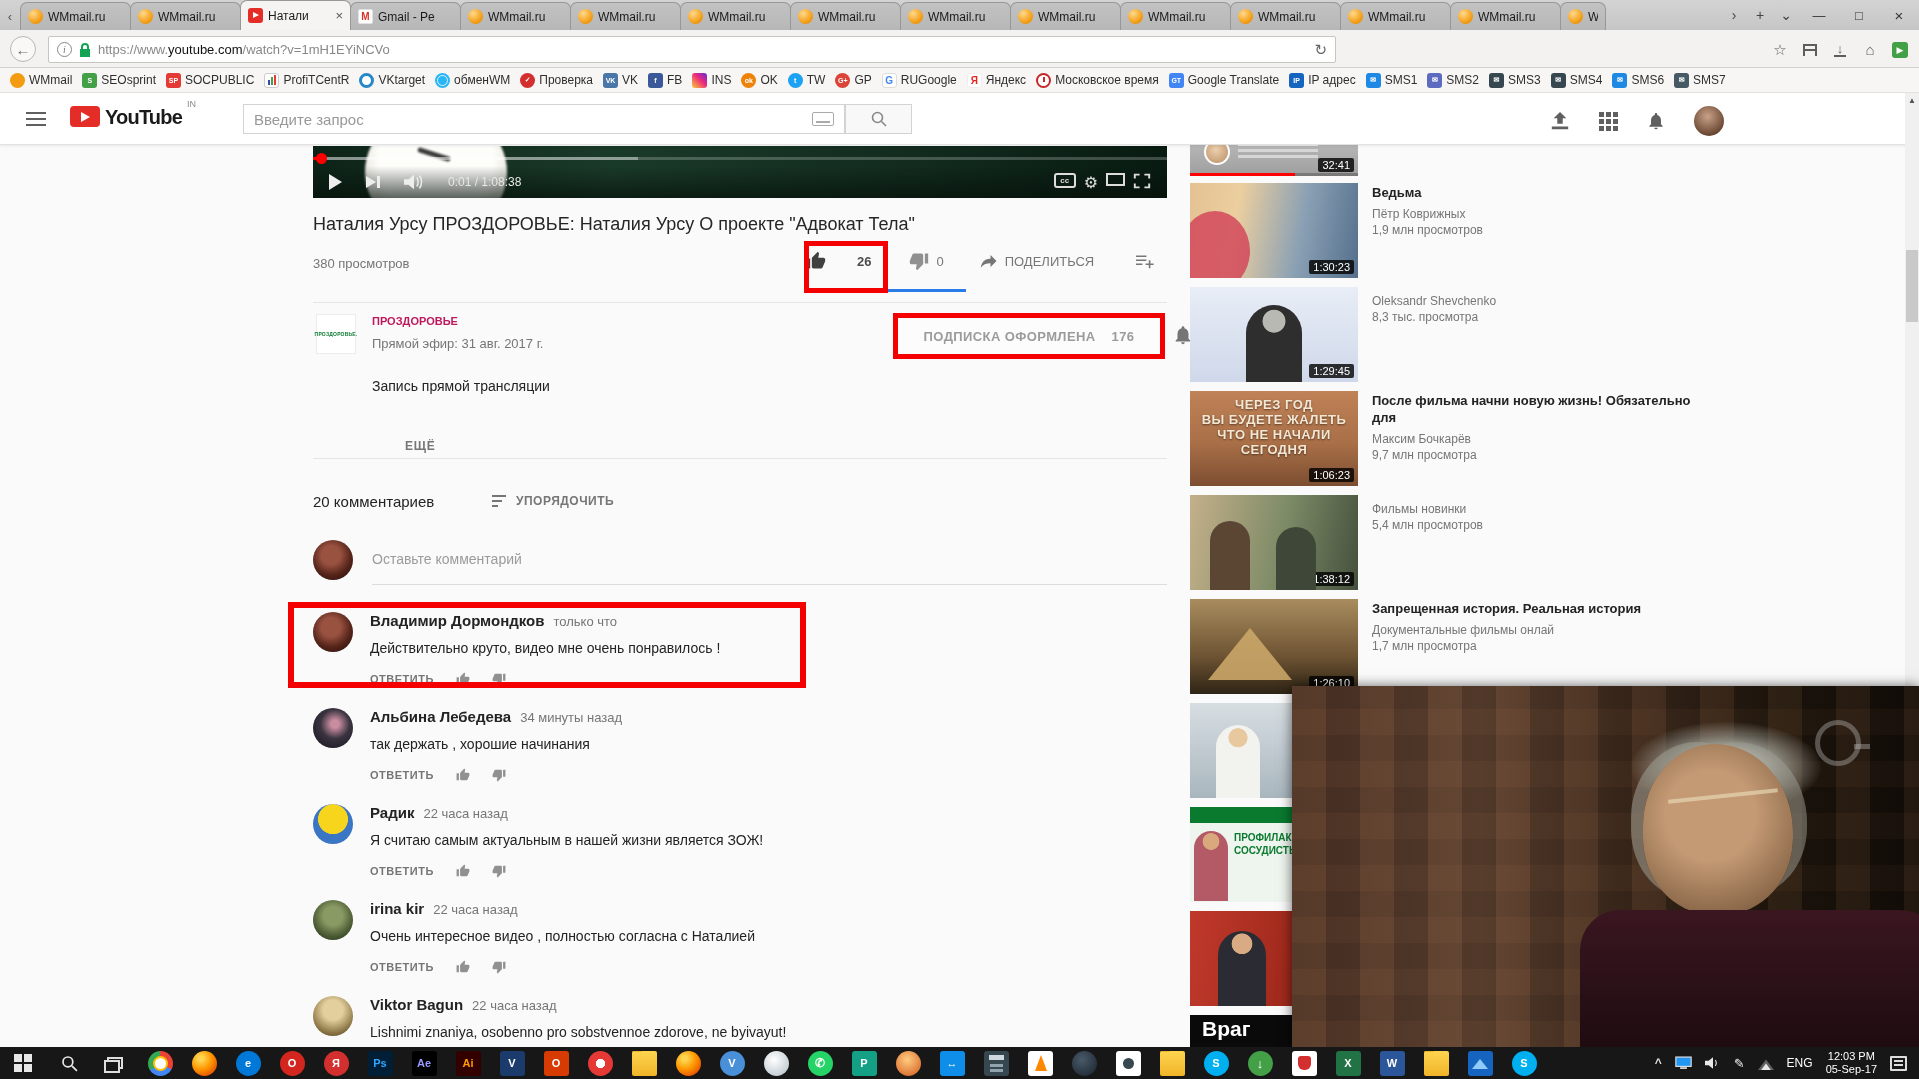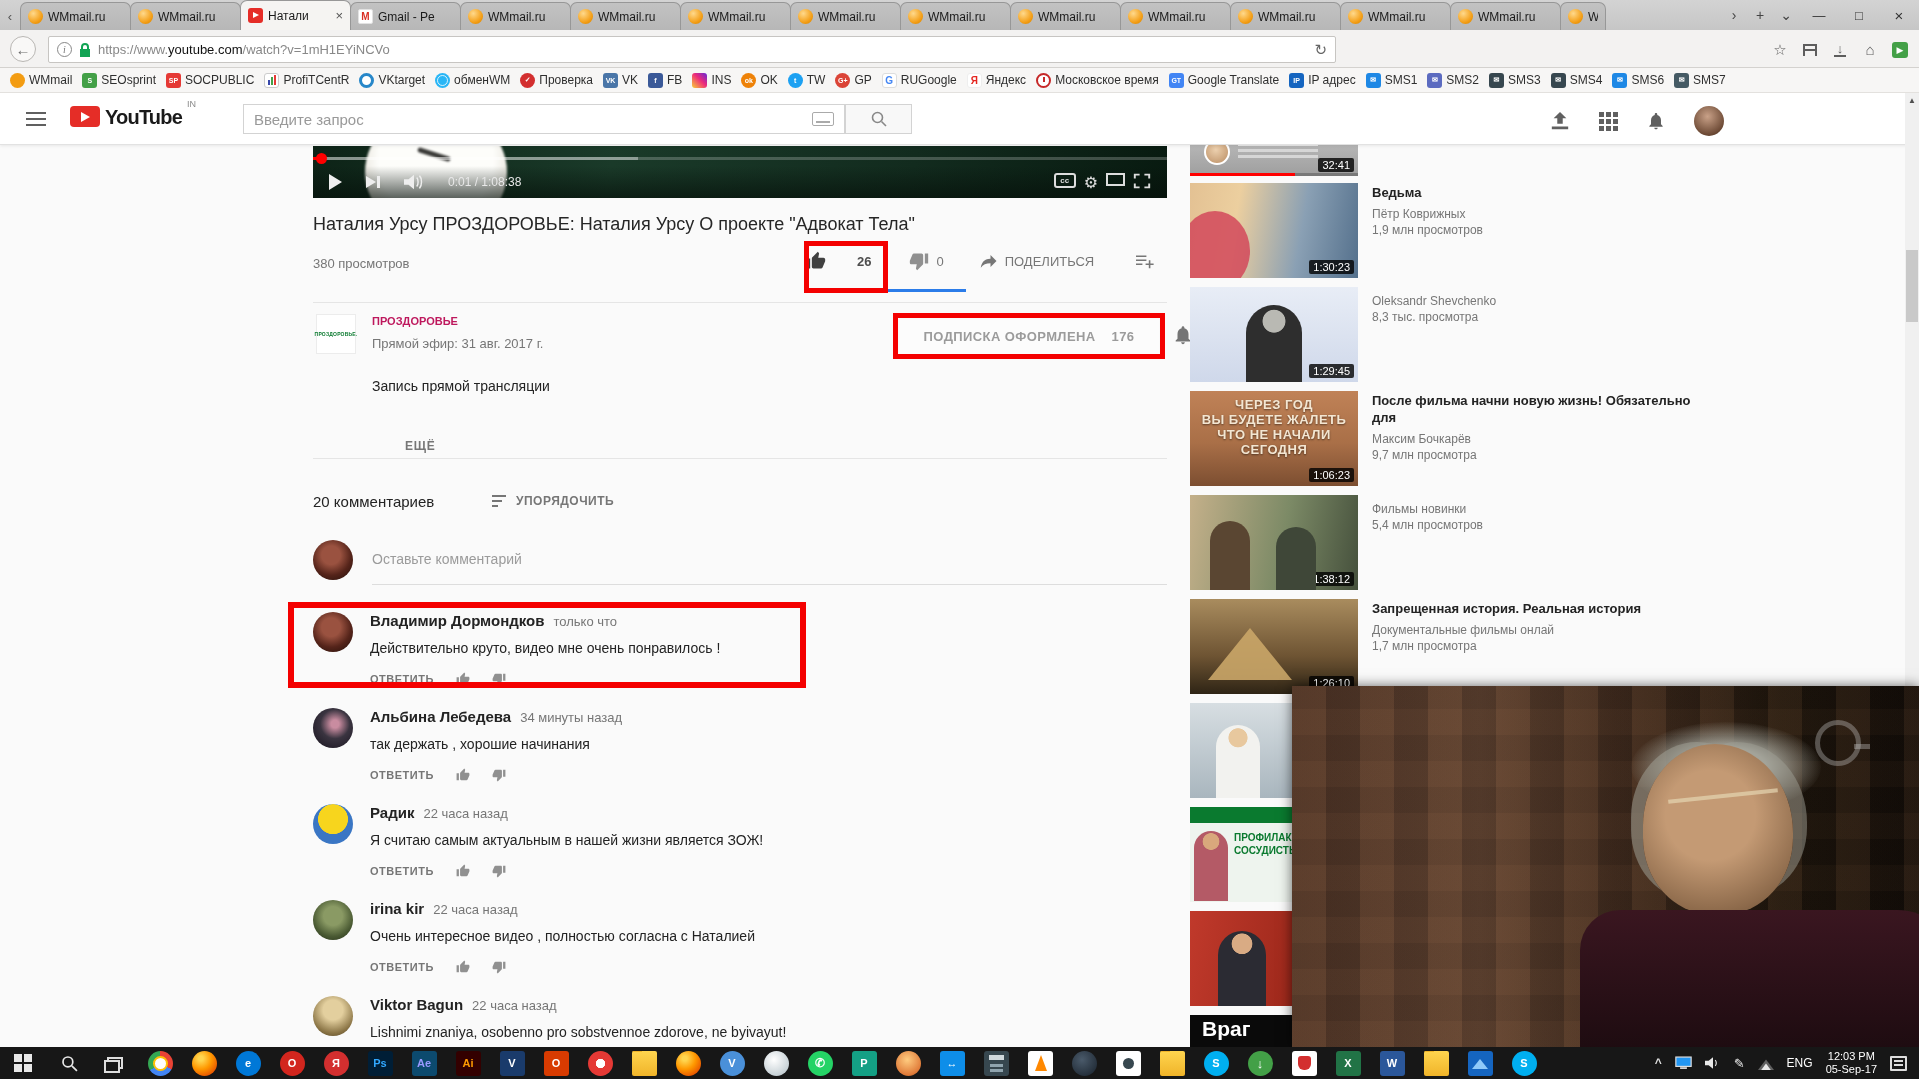--- a/index.html
+++ b/index.html
@@ -923,21 +923,21 @@
 
     <div class="tb-slot app">
       <span class="app-ic round" style="background: rgb(211, 47, 47); color: rgb(255, 255, 255);">Я</span>
     </div>
 
     <div class="tb-slot app">
       <span class="app-ic" style="background: rgb(0, 30, 54); color: rgb(49, 168, 255);">Ps</span>
     </div>
 
     <div class="tb-slot app">
-      <span class="app-ic" style="background: #0c4a6e; color: rgb(153, 153, 255);">Ae</span>
+      <span class="app-ic" style="background: #000000; color: rgb(153, 153, 255);">Ae</span>
     </div>
 
     <div class="tb-slot app">
       <span class="app-ic" style="background: rgb(51, 0, 0); color: rgb(255, 154, 0);">Ai</span>
     </div>
 
     <div class="tb-slot app">
       <span class="app-ic" style="background: rgb(26, 59, 107); color: rgb(255, 255, 255);">V</span>
     </div>
 

